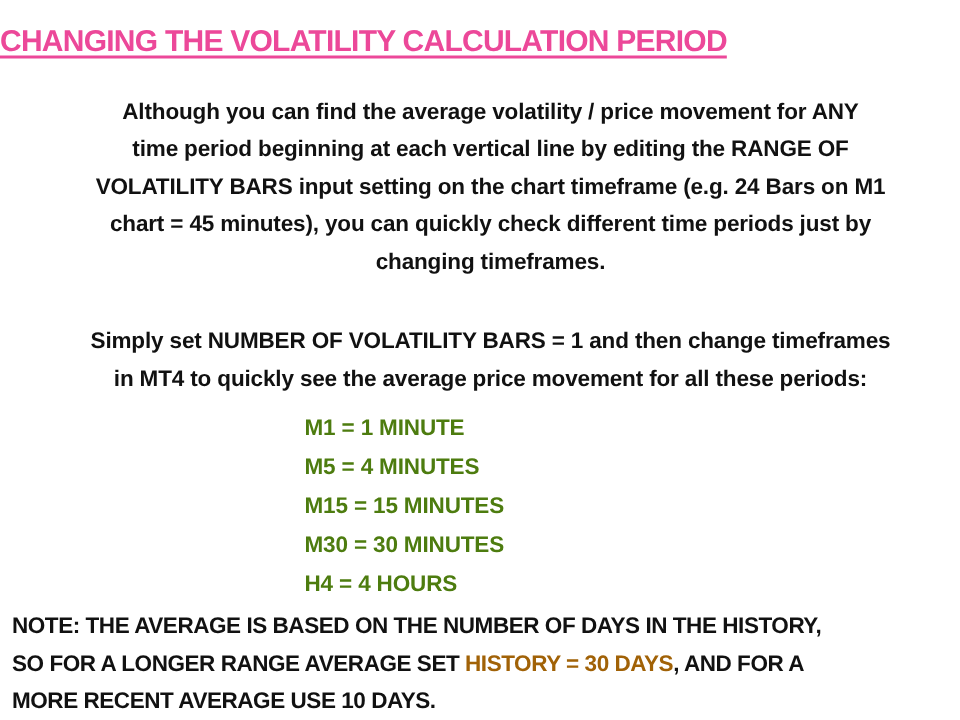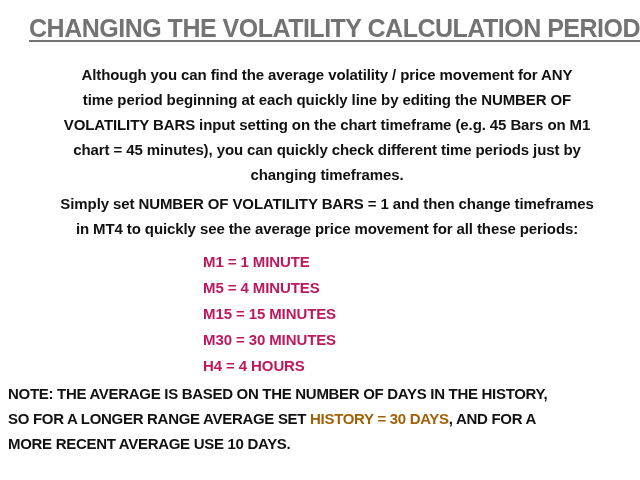--- a/index.html
+++ b/index.html
@@ -15,48 +15,48 @@
     font-weight: bold;
     color: #111111;
   }
   .page {
     width: 640px;
     height: 480px;
     position: relative;
   }
   .title {
     margin: 14px 0 0 0;
-    text-align: right;
-    font-size: 25px;
+    text-align: left;
+    font-size: 20px;
     line-height: 28px;
     letter-spacing: -0.5px;
-    color: #737373;
+    color: #ec4899;
     text-decoration: underline;
     text-decoration-thickness: 2px;
     text-underline-offset: 3px;
     font-weight: bold;
   }
   .para {
     font-size: 15px;
     line-height: 25px;
     margin: 0 0 0 14px;
     letter-spacing: -0.1px;
     text-align: center;
   }
   .para-intro {
     margin-top: 20px;
   }
   .para-instruction {
-    margin-top: 4px;
+    margin-top: 28px;
   }
   .tf-list {
     margin: 8px 0 0 203px;
     font-size: 15px;
     line-height: 26px;
-    color: #be185d;
+    color: #4d7c0f;
     letter-spacing: -0.1px;
   }
   .note {
     margin: 2px 0 0 8px;
     font-size: 15px;
     line-height: 25px;
     letter-spacing: -0.3px;
   }
   .note .hl {
     color: #a16207;
@@ -64,22 +64,22 @@
 </style>
 </head>
 <body>
 
 <div class="page">
 
   <h1 class="title">CHANGING THE VOLATILITY CALCULATION PERIOD</h1>
 
   <div class="para para-intro">
     <div>Although you can find the average volatility / price movement for ANY</div>
-    <div>time period beginning at each quickly line by editing the NUMBER OF</div>
-    <div>VOLATILITY BARS input setting on the chart timeframe (e.g. 45 Bars on M1</div>
+    <div>time period beginning at each vertical line by editing the RANGE OF</div>
+    <div>VOLATILITY BARS input setting on the chart timeframe (e.g. 24 Bars on M1</div>
     <div>chart = 45 minutes), you can quickly check different time periods just by</div>
     <div>changing timeframes.</div>
   </div>
 
   <div class="para para-instruction">
     <div>Simply set NUMBER OF VOLATILITY BARS = 1 and then change timeframes</div>
     <div>in MT4 to quickly see the average price movement for all these periods:</div>
   </div>
 
   <div class="tf-list">

